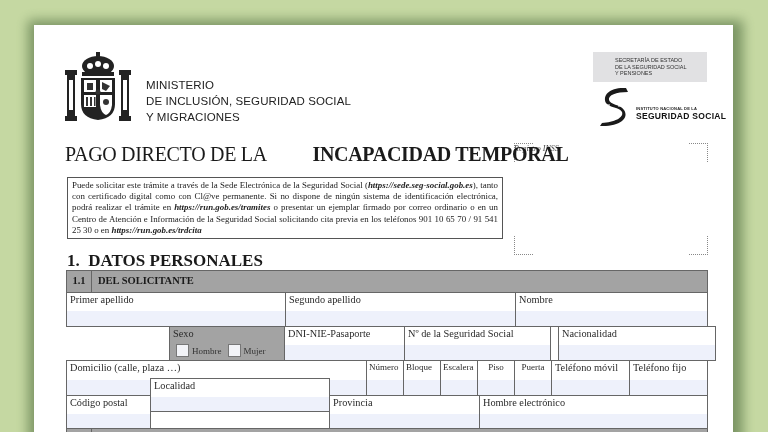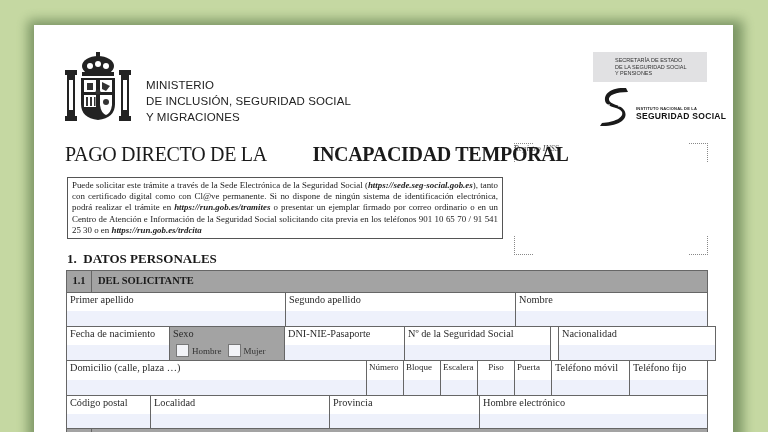--- a/index.html
+++ b/index.html
@@ -50,21 +50,21 @@
   }
   .title b { font-weight:bold;margin-left:42px; }
   .info {
     position:absolute; left:33px; top:152px; width:436px; height:62px;
     border:1.5px solid #555; box-sizing:border-box; padding:2px 4px;
     font-size:8.9px; line-height:11.2px; color:#222; text-align:justify;
   }
   .info b { font-style:italic; font-weight:bold; }
 
   .section {
-    position:absolute; left:33px; top:226px; font-size:13px; font-weight:bold; color:#1a1a1a;
+    position:absolute; left:33px; top:226px; font-size:17px; font-weight:bold; color:#1a1a1a;
   }
   .form {
     position:absolute; left:32px; top:245px; width:642px; height:200px;
   }
   .cell {
     position:absolute; box-sizing:border-box; border:1px solid #666;
     background:linear-gradient(to bottom, #ffffff 0, #ffffff 55%, #eef1fb 55%, #eef1fb 100%);
     font-size:10.3px; color:#2a2a2a; padding:1px 3px; white-space:nowrap; overflow:hidden;
   }
   .cell.plain { background:#a3a3a3; }
@@ -155,41 +155,40 @@
 
   <div class="form">
 
     <div class="cell plain" style="left:0;top:0;width:26px;height:23px;padding-top:4px;text-align:center;"><span class="hdr-num">1.1</span></div>
     <div class="cell plain" style="left:25px;top:0;width:617px;height:23px;padding-top:4px;padding-left:6px;"><span class="hdr-title">DEL SOLICITANTE</span></div>
 
     <div class="cell" style="left:0;top:22px;width:220px;height:35px;"><span>Primer apellido</span></div>
     <div class="cell" style="left:219px;top:22px;width:231px;height:35px;"><span>Segundo apellido</span></div>
     <div class="cell" style="left:449px;top:22px;width:193px;height:35px;"><span>Nombre</span></div>
 
-    <div class="cell" style="left:0;top:56px;width:104px;height:35px;"><span>Fecha de nacimiento</span></div>
     <div class="cell plain" style="left:103px;top:56px;width:116px;height:35px;">
       <span>Sexo</span>
       <div class="cb-wrap">
         <span class="checkbox"></span><span class="lab">Hombre</span><span class="checkbox"></span><span class="lab">Mujer</span>
       </div>
     </div>
     <div class="cell" style="left:218px;top:56px;width:121px;height:35px;"><span>DNI-NIE-Pasaporte</span></div>
     <div class="cell" style="left:338px;top:56px;width:147px;height:35px;"><span>Nº de la Seguridad Social</span></div>
     <div class="cell" style="left:484px;top:56px;width:158px;height:35px;margin-left:8px;"><span>Nacionalidad</span></div>
 
     <div class="cell" style="left:0;top:90px;width:301px;height:36px;"><span>Domicilio (calle, plaza …)</span></div>
     <div class="cell small" style="left:300px;top:90px;width:38px;height:36px;"><span>Número</span></div>
     <div class="cell small" style="left:337px;top:90px;width:38px;height:36px;"><span>Bloque</span></div>
     <div class="cell small" style="left:374px;top:90px;width:38px;height:36px;"><span>Escalera</span></div>
     <div class="cell small" style="left:411px;top:90px;width:38px;height:36px;text-align:center;"><span>Piso</span></div>
-    <div class="cell small" style="left:448px;top:90px;width:38px;height:36px;text-align:left;"><span>Puerta</span></div>
+    <div class="cell small" style="left:448px;top:90px;width:38px;height:36px;text-align:center;"><span>Puerta</span></div>
     <div class="cell" style="left:485px;top:90px;width:79px;height:36px;"><span>Teléfono móvil</span></div>
     <div class="cell" style="left:563px;top:90px;width:79px;height:36px;"><span>Teléfono fijo</span></div>
 
     <div class="cell" style="left:0;top:125px;width:85px;height:34px;"><span>Código postal</span></div>
-    <div class="cell" style="left:84px;top:125px;width:180px;height:34px;"><span>Localidad</span></div>
+    <div class="cell" style="left:84px;top:108px;width:180px;height:34px;"><span>Localidad</span></div>
     <div class="cell" style="left:263px;top:125px;width:151px;height:34px;"><span>Provincia</span></div>
     <div class="cell" style="left:413px;top:125px;width:229px;height:34px;"><span>Hombre electrónico</span></div>
 
     <div class="cell plain" style="left:0;top:158px;width:26px;height:40px;"></div>
     <div class="cell plain" style="left:25px;top:158px;width:617px;height:40px;"></div>
   </div>
 </div>
 
 </body></html>

